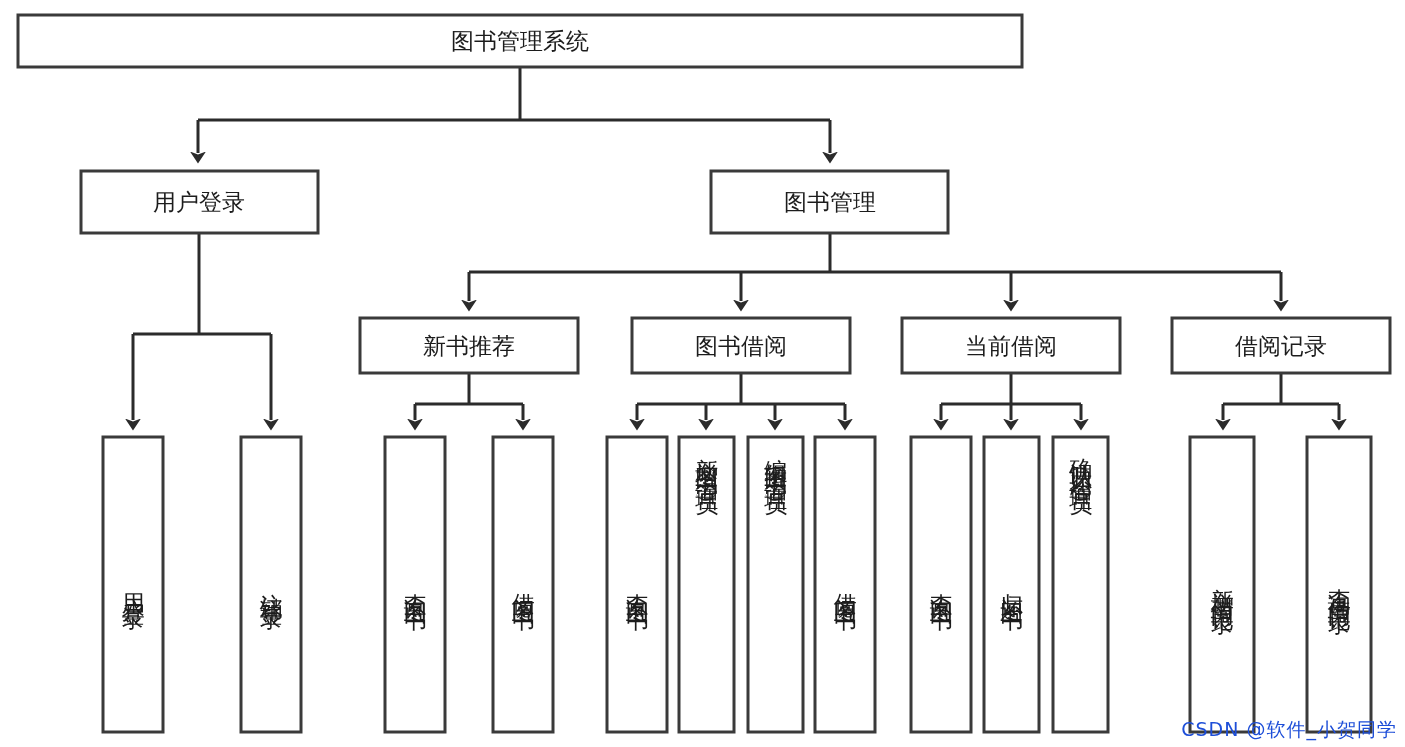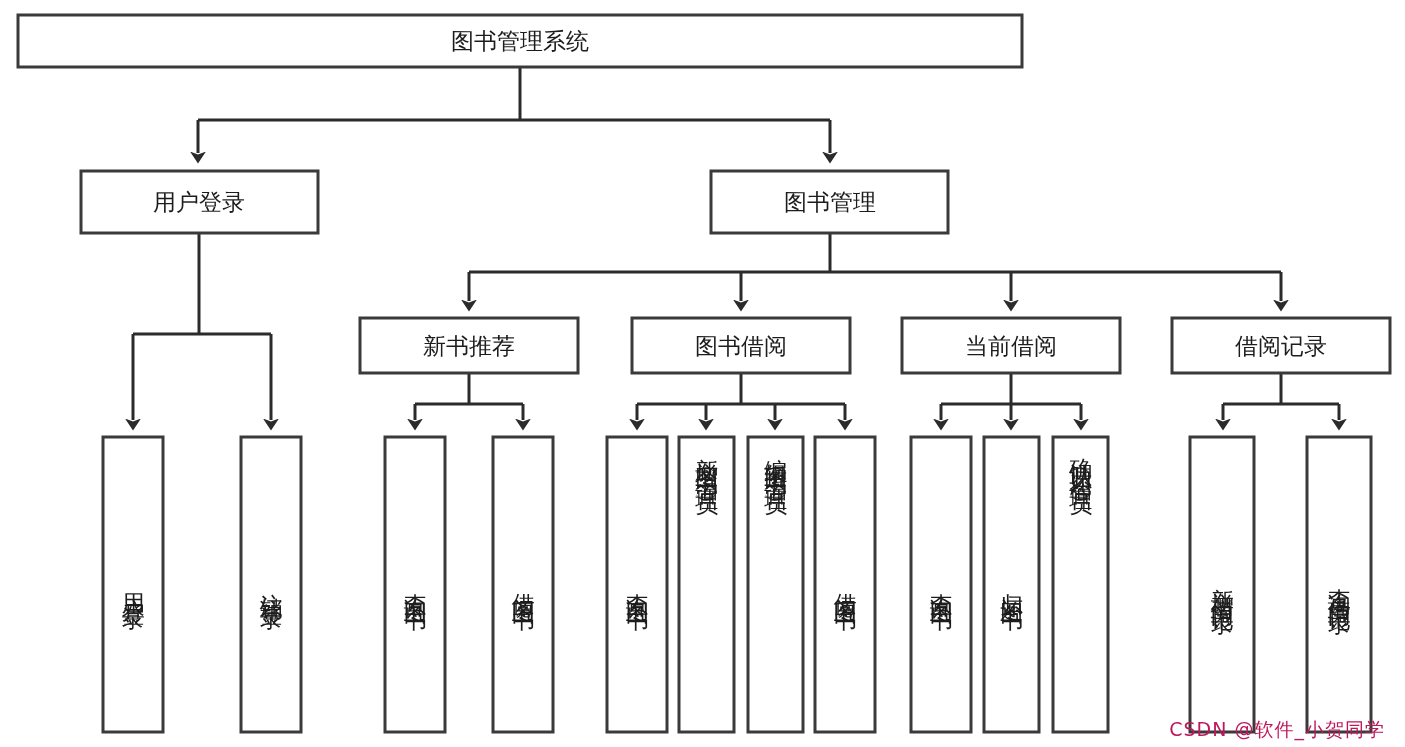--- a/index.html
+++ b/index.html
@@ -44,25 +44,25 @@
     font-family:"DejaVu Sans","Liberation Sans",sans-serif;
     font-size:23px;
     line-height:1.28;
     letter-spacing:5px;
     color:#1c1c1c;
     white-space:nowrap;
     text-align:center;
   }
   .watermark{
     position:absolute;
-    right:20px;
+    right:8px;
     bottom:4px;
     font-family:"DejaVu Sans","Liberation Sans",sans-serif;
     font-size:19px;
-    color:#be185d;
+    color:#1d4ed8;
     letter-spacing:1px;
     white-space:nowrap;
     text-align:right;
   }
 </style>
 </head>
 <body>
 
 <svg id="diagram" viewBox="0 0 1405 747">
   <defs>

